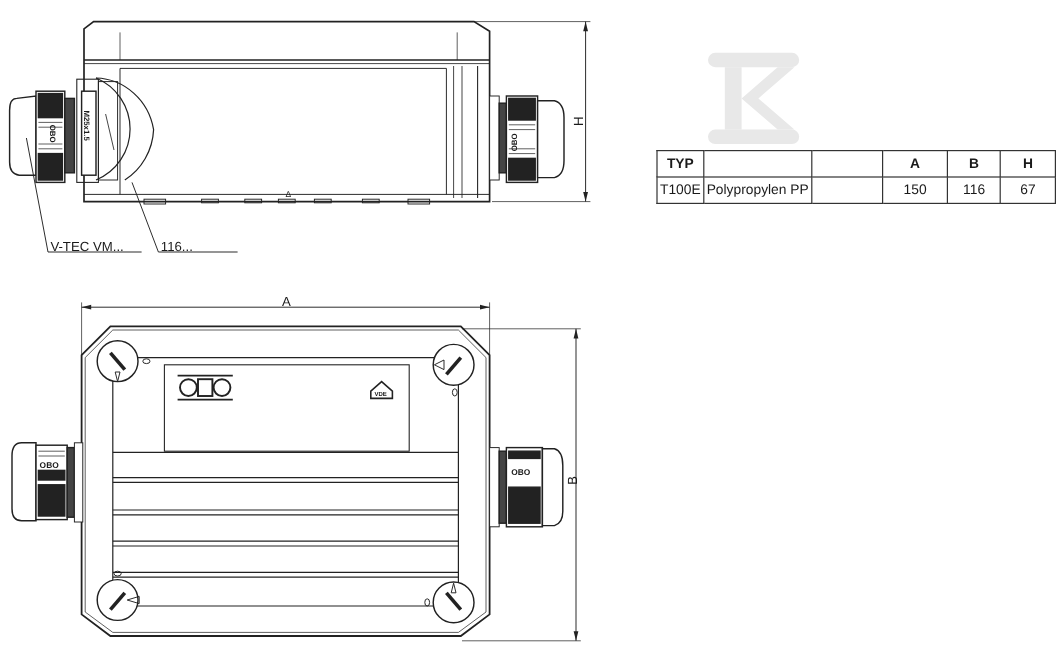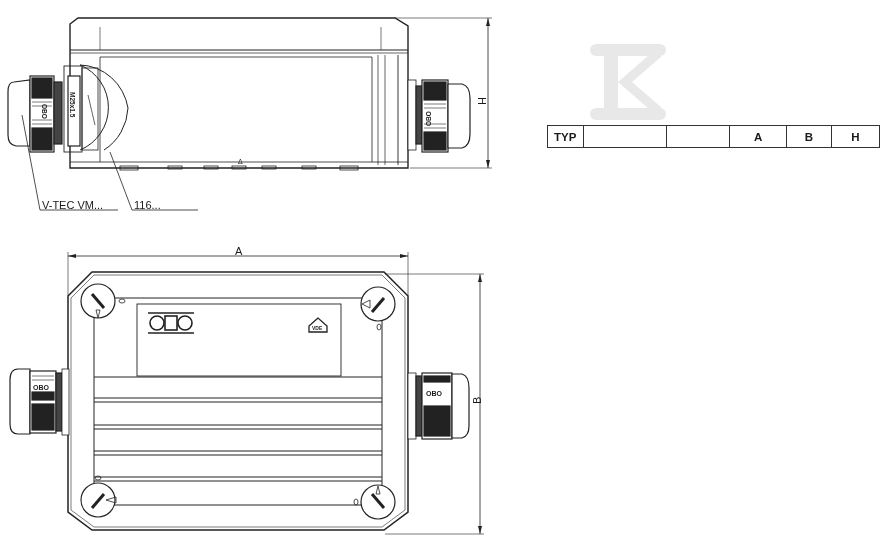--- a/index.html
+++ b/index.html
@@ -215,14 +215,22 @@
 <table class="spec-table">
   <tbody>
       <tr>
     <th class="c-typ">TYP</th>
     <th class="c-mat"></th>
     <th class="c-blank"></th>
     <th class="c-num">A</th>
     <th class="c-numB">B</th>
     <th class="c-numH">H</th>
   </tr>
+  <tr>
+    <td class="c-typ">T100E</td>
+    <td class="c-mat">Polypropylen PP</td>
+    <td class="c-blank"></td>
+    <td class="c-num">150</td>
+    <td class="c-numB">116</td>
+    <td class="c-numH">67</td>
+  </tr>
 </tbody>
   </table>
 
 </body></html>

